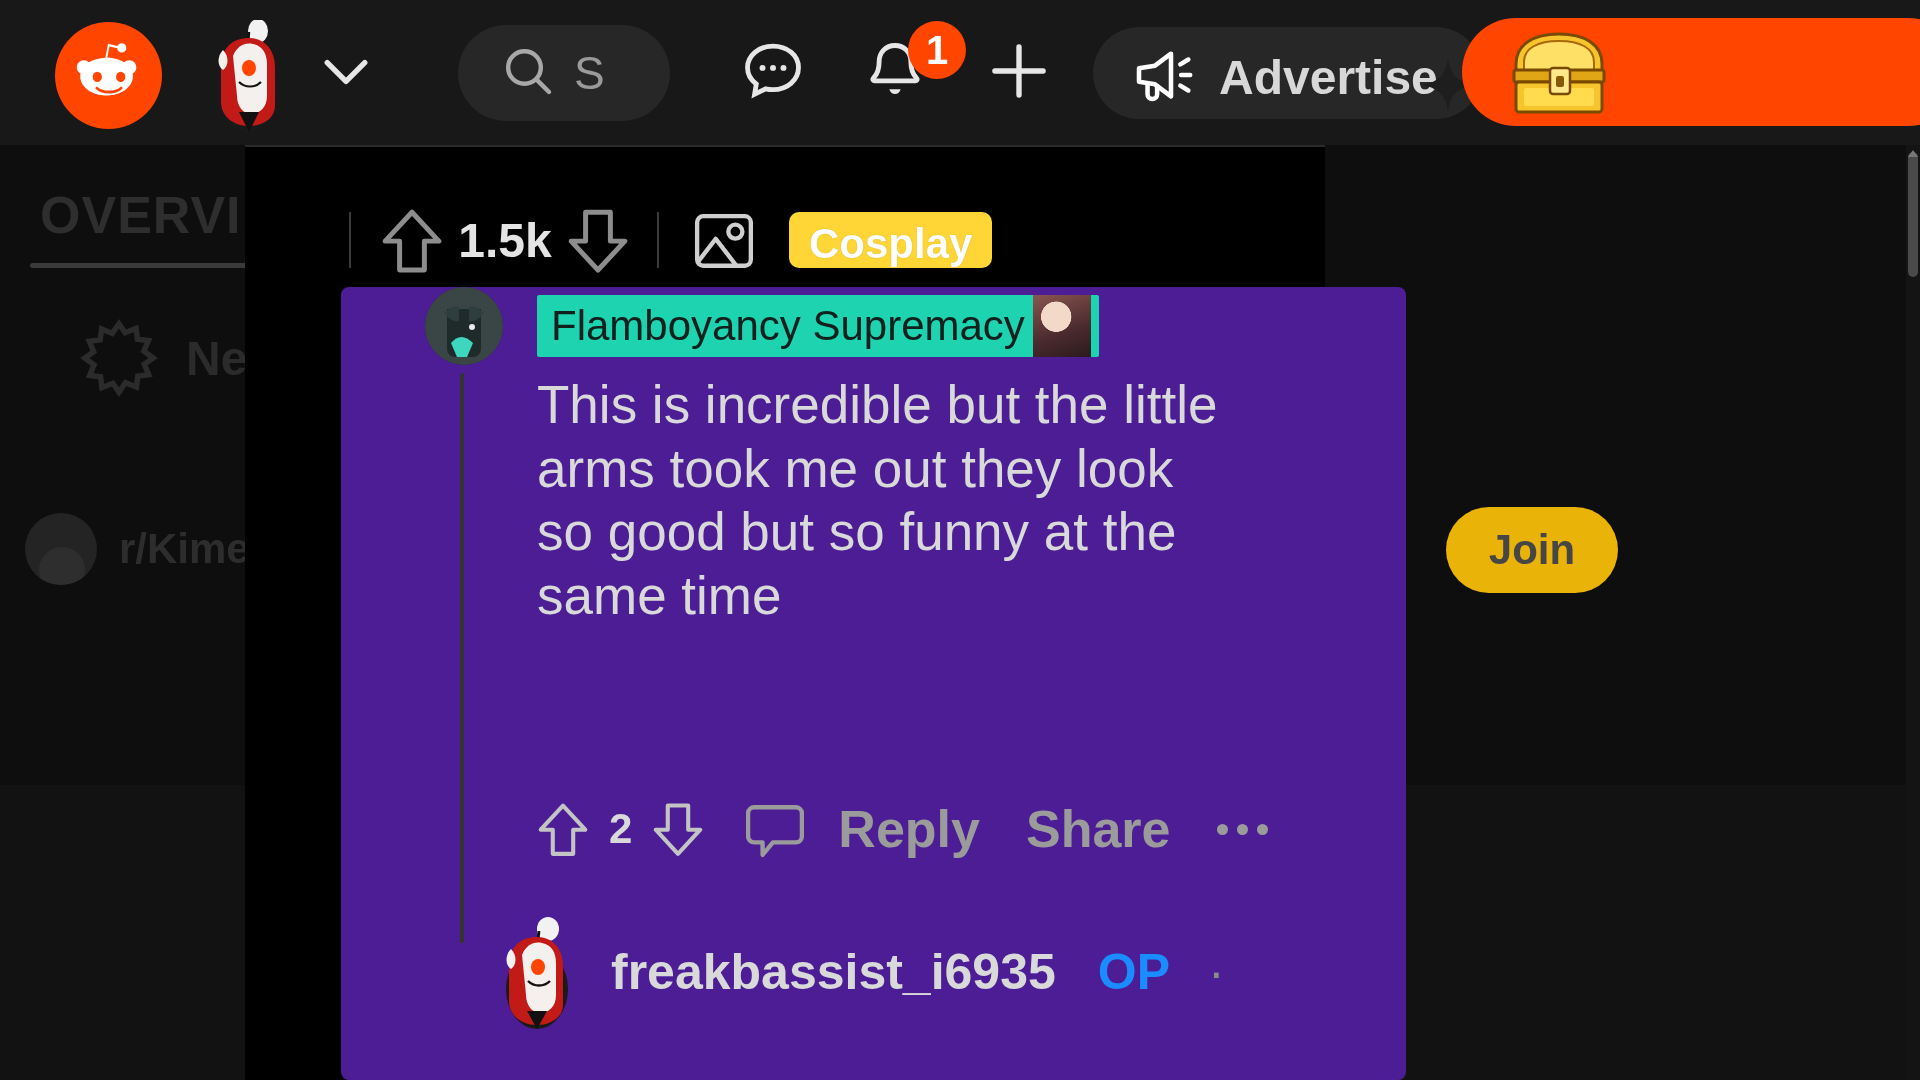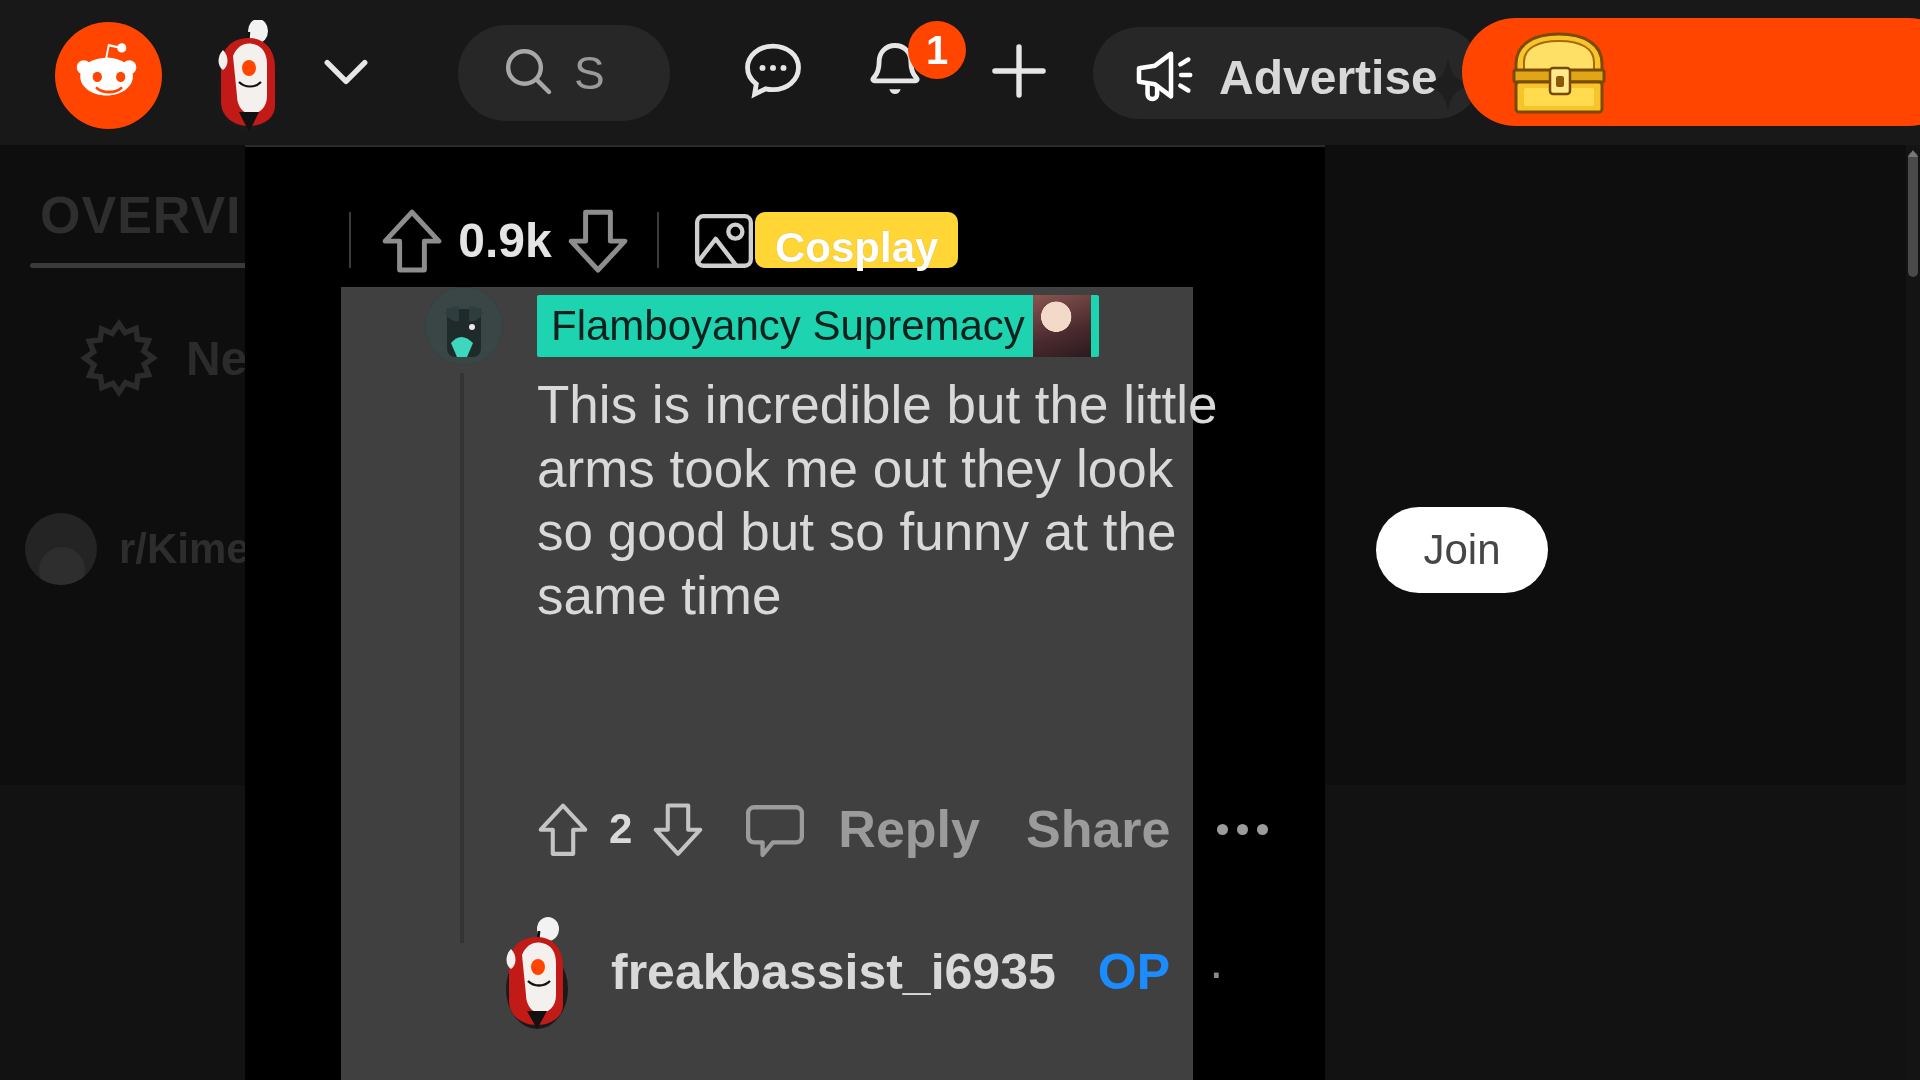--- a/index.html
+++ b/index.html
@@ -41,24 +41,24 @@
   .bg-sub-avatar {
     width: 72px; height: 72px; border-radius: 50%;
     background: #242424; position: relative; overflow: hidden;
   }
   .bg-sub-avatar::after {
     content: ""; position: absolute; left: 14px; top: 34px;
     width: 46px; height: 46px; border-radius: 50%; background: #2e2e2e;
   }
   .bg-sub-name { font-size: 42px; font-weight: 700; color: #2d2d2d; }
   .bg-join {
-    position: absolute; left: 1376px; top: 362px;
+    position: absolute; left: 1446px; top: 362px;
     width: 172px; height: 86px; border-radius: 43px;
-    background: #ffffff; display: flex; align-items: center; justify-content: center;
-    font-size: 42px; font-weight: 400; color: #464646;
+    background: #eab308; display: flex; align-items: center; justify-content: center;
+    font-size: 42px; font-weight: 700; color: #464646;
   }
   .bg-title {
     position: absolute; left: 30px; top: 478px;
     font-size: 54px; font-weight: 700; color: #262626;
   }
   .bg-img-block {
     position: absolute; left: 0px; top: 640px;
     width: 245px; height: 440px; background: #121212;
   }
   .bg-img-block-r {
@@ -168,39 +168,39 @@
   }
   .tb-divider { width: 2px; height: 56px; background: #3a3a3a; margin-left: 104px; }
   .tb-vote {
     display: flex; align-items: center; gap: 14px; margin-left: 30px;
   }
   .tb-arrow { width: 62px; height: 68px; }
   .tb-count { font-size: 48px; font-weight: 700; color: #e4e4e4; min-width: 96px; text-align: center; }
   .tb-divider2 { width: 2px; height: 56px; background: #3a3a3a; margin-left: 28px; }
   .tb-image-icon { width: 62px; height: 56px; margin-left: 34px; }
   .tag-pill {
-    height: 56px; border-radius: 10px;
-    background: #ffd635; display: flex; align-items: flex-start;
-    padding: 12px 20px;
+    margin-left: 34px; height: 56px; border-radius: 10px;
+    background: #ffd635; display: flex; align-items: flex-end;
+    padding: 0 20px;
     font-size: 42px; font-weight: 700; color: #fff;
     text-shadow: 0 0 1px rgba(0,0,0,.25);
   }
   .close-btn {
     position: absolute; right: 78px; top: 56px;
     display: flex; align-items: center; gap: 20px;
   }
   .close-btn svg { width: 58px; height: 58px; }
   .close-label { font-size: 52px; font-weight: 700; color: #e8e8e8; }
 
   
   .comment-card {
     position: absolute; left: 96px; top: 142px;
-    width: 852px; height: 793px;
-    background: #404040;
-    border-radius: 0;
+    width: 1065px; height: 793px;
+    background: #4c1d95;
+    border-radius: 8px;
   }
   .cmt-avatar {
     position: absolute; left: 84px; top: 0px;
     width: 78px; height: 78px; border-radius: 50%;
     background: #2f3a3a; overflow: hidden;
   }
   .cmt-thread-line {
     position: absolute; left: 119px; top: 86px;
     width: 4px; height: 570px; background: #343434;
   }
@@ -408,21 +408,21 @@
 
     <div class="modal-toolbar">
       <span class="tb-divider"></span>
 
       <span class="tb-vote">
         <span class="tb-arrow">
           <svg viewBox="0 0 30 34" fill="none" stroke="#8d8d8d" stroke-width="2.4" stroke-linejoin="round">
             <path d="M15 3 L28 17 L21 17 L21 31 L9 31 L9 17 L2 17 Z"></path>
           </svg>
         </span>
-        <span class="tb-count">0.9k</span>
+        <span class="tb-count">1.5k</span>
         <span class="tb-arrow">
           <svg viewBox="0 0 30 34" fill="none" stroke="#8d8d8d" stroke-width="2.4" stroke-linejoin="round">
             <path d="M15 31 L28 17 L21 17 L21 3 L9 3 L9 17 L2 17 Z"></path>
           </svg>
         </span>
       </span>
 
       <span class="tb-divider2"></span>
 
       <span class="tb-image-icon">

